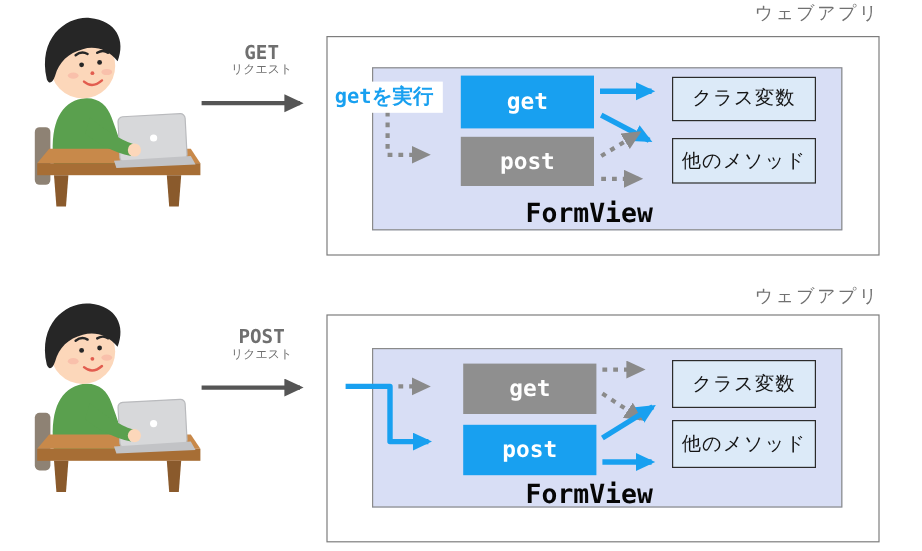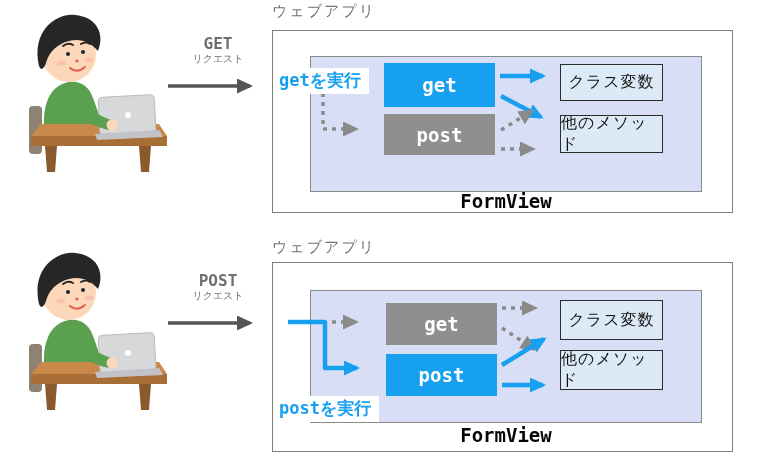--- a/index.html
+++ b/index.html
@@ -1,35 +1,35 @@
 <!DOCTYPE html>
 <html><head>
 <meta charset="utf-8">
 <style>
   html,body{margin:0;padding:0;background:#fff;}
   body{width:768px;height:459px;position:relative;overflow:hidden;
        font-family:"DejaVu Sans","Liberation Sans",sans-serif;}
   .diagram-group{position:absolute;left:0;width:768px;}
-  .webapp-title{position:absolute;left:272px;width:461px;text-align:left;
+  .webapp-title{position:absolute;left:272px;width:461px;text-align:right;
        font-size:15px;color:#717171;letter-spacing:2px;}
   .outer-box{position:absolute;left:272px;width:461px;background:#ffffff;
        border:1.6px solid #7d7d7d;box-sizing:border-box;}
   .panel{position:absolute;left:310px;width:392px;background:#d8def5;
        border:1.4px solid #8a8a8a;box-sizing:border-box;}
   .method-box{position:absolute;width:111px;display:flex;align-items:center;justify-content:center;
        font-family:"DejaVu Sans Mono","Liberation Mono",monospace;
        font-weight:bold;font-size:19px;color:#ffffff;}
   .method-active{background:#18a0f0;}
   .method-inactive{background:#8f8f8f;}
-  .target-box{position:absolute;left:560px;width:103px;display:flex;align-items:center;justify-content:center;
+  .target-box{position:absolute;left:560px;width:120px;display:flex;align-items:center;justify-content:center;
        background:#dceaf8;border:1.6px solid #2b2b2b;box-sizing:border-box;
        font-size:16px;color:#141414;letter-spacing:1px;}
-  .formview-label{position:absolute;left:310px;width:392px;text-align:center;
+  .formview-label{position:absolute;left:295px;width:392px;text-align:center;
        font-family:"DejaVu Sans Mono","Liberation Mono",monospace;
-       font-weight:600;font-size:19px;color:#060606;margin-top:24px;}
+       font-weight:600;font-size:22px;color:#060606;}
   .request-label{position:absolute;left:168px;width:100px;text-align:center;
        color:#6f6f6f;line-height:1.15;
        font-family:"DejaVu Sans Mono","Liberation Mono",monospace;font-size:16px;font-weight:600;}
   .request-label .jp{font-family:"DejaVu Sans","Liberation Sans",sans-serif;font-weight:500;font-size:10px;}
   .exec-label{position:absolute;background:#ffffff;color:#18a0f0;
        font-family:"DejaVu Sans Mono","Liberation Mono",monospace;
        font-weight:bold;font-size:17px;padding:1px 8px 2px 3px;z-index:6;margin-top:17px;}
   .arrow-layer{position:absolute;left:0;top:0;z-index:5;pointer-events:none;}
   .person{position:absolute;left:15px;width:160px;height:170px;}
 </style>
@@ -113,21 +113,20 @@
     <span>他のメソッド</span>
   </div>
 
   <div class="formview-label" style="top:170px;">FormView</div>
 
   <div class="request-label" style="top:42px;">
     <div>POST</div>
     <div class="jp">リクエスト</div>
   </div>
 
-  <div class="exec-label" style="left:276px;top:149px;">postを実行</div>
 
   <div class="person" style="top:16px;">
     <svg width="160" height="170" viewBox="0 0 160 170">
       <rect x="14" y="98" width="13" height="48" rx="4" fill="#8e8274"></rect>
       <path d="M30,130 C26,98 34,80 50,75 C64,71 74,78 78,90 C83,103 87,116 90,128 L90,132 L30,132 Z" fill="#5aa04e"></path>
       <polygon points="16,128 152,128 144,116 26,116" fill="#c8894a"></polygon>
       <rect x="16" y="128" width="136" height="10" fill="#a76e35"></rect>
       <polygon points="30,138 42,138 40,164 32,164" fill="#8a5a2c"></polygon>
       <polygon points="124,138 136,138 134,164 126,164" fill="#8a5a2c"></polygon>
       <g transform="rotate(-3 112 105)">

